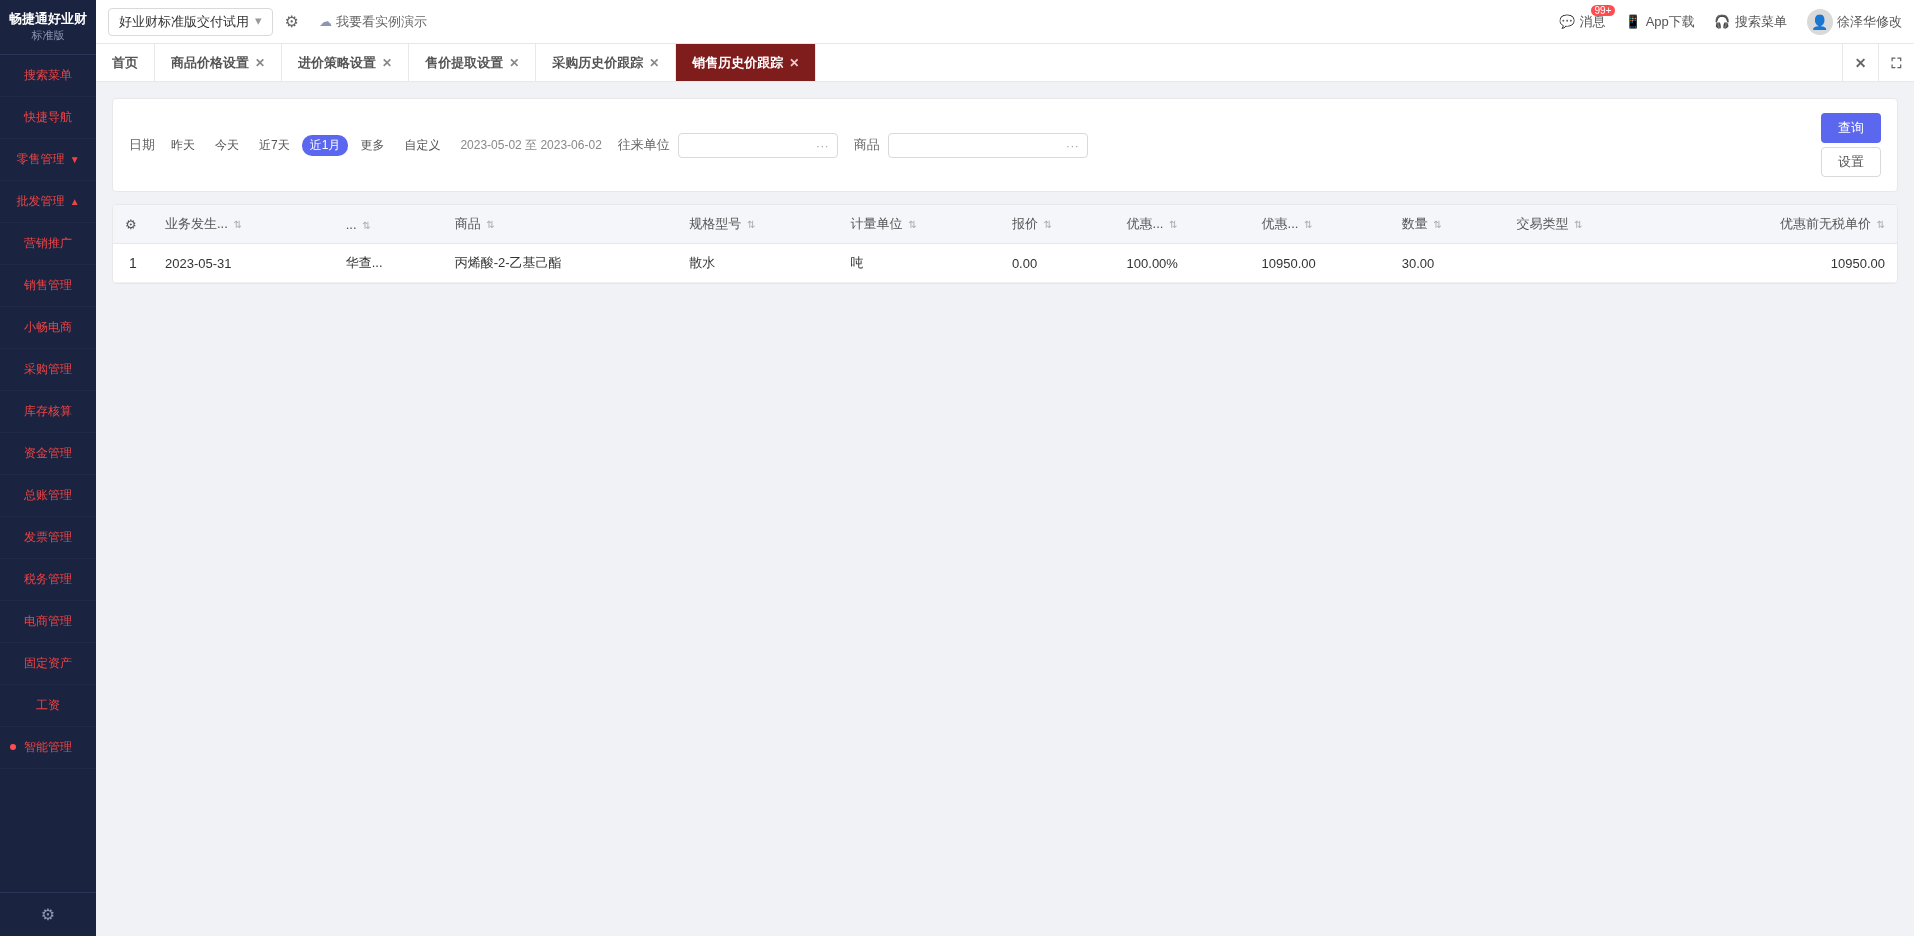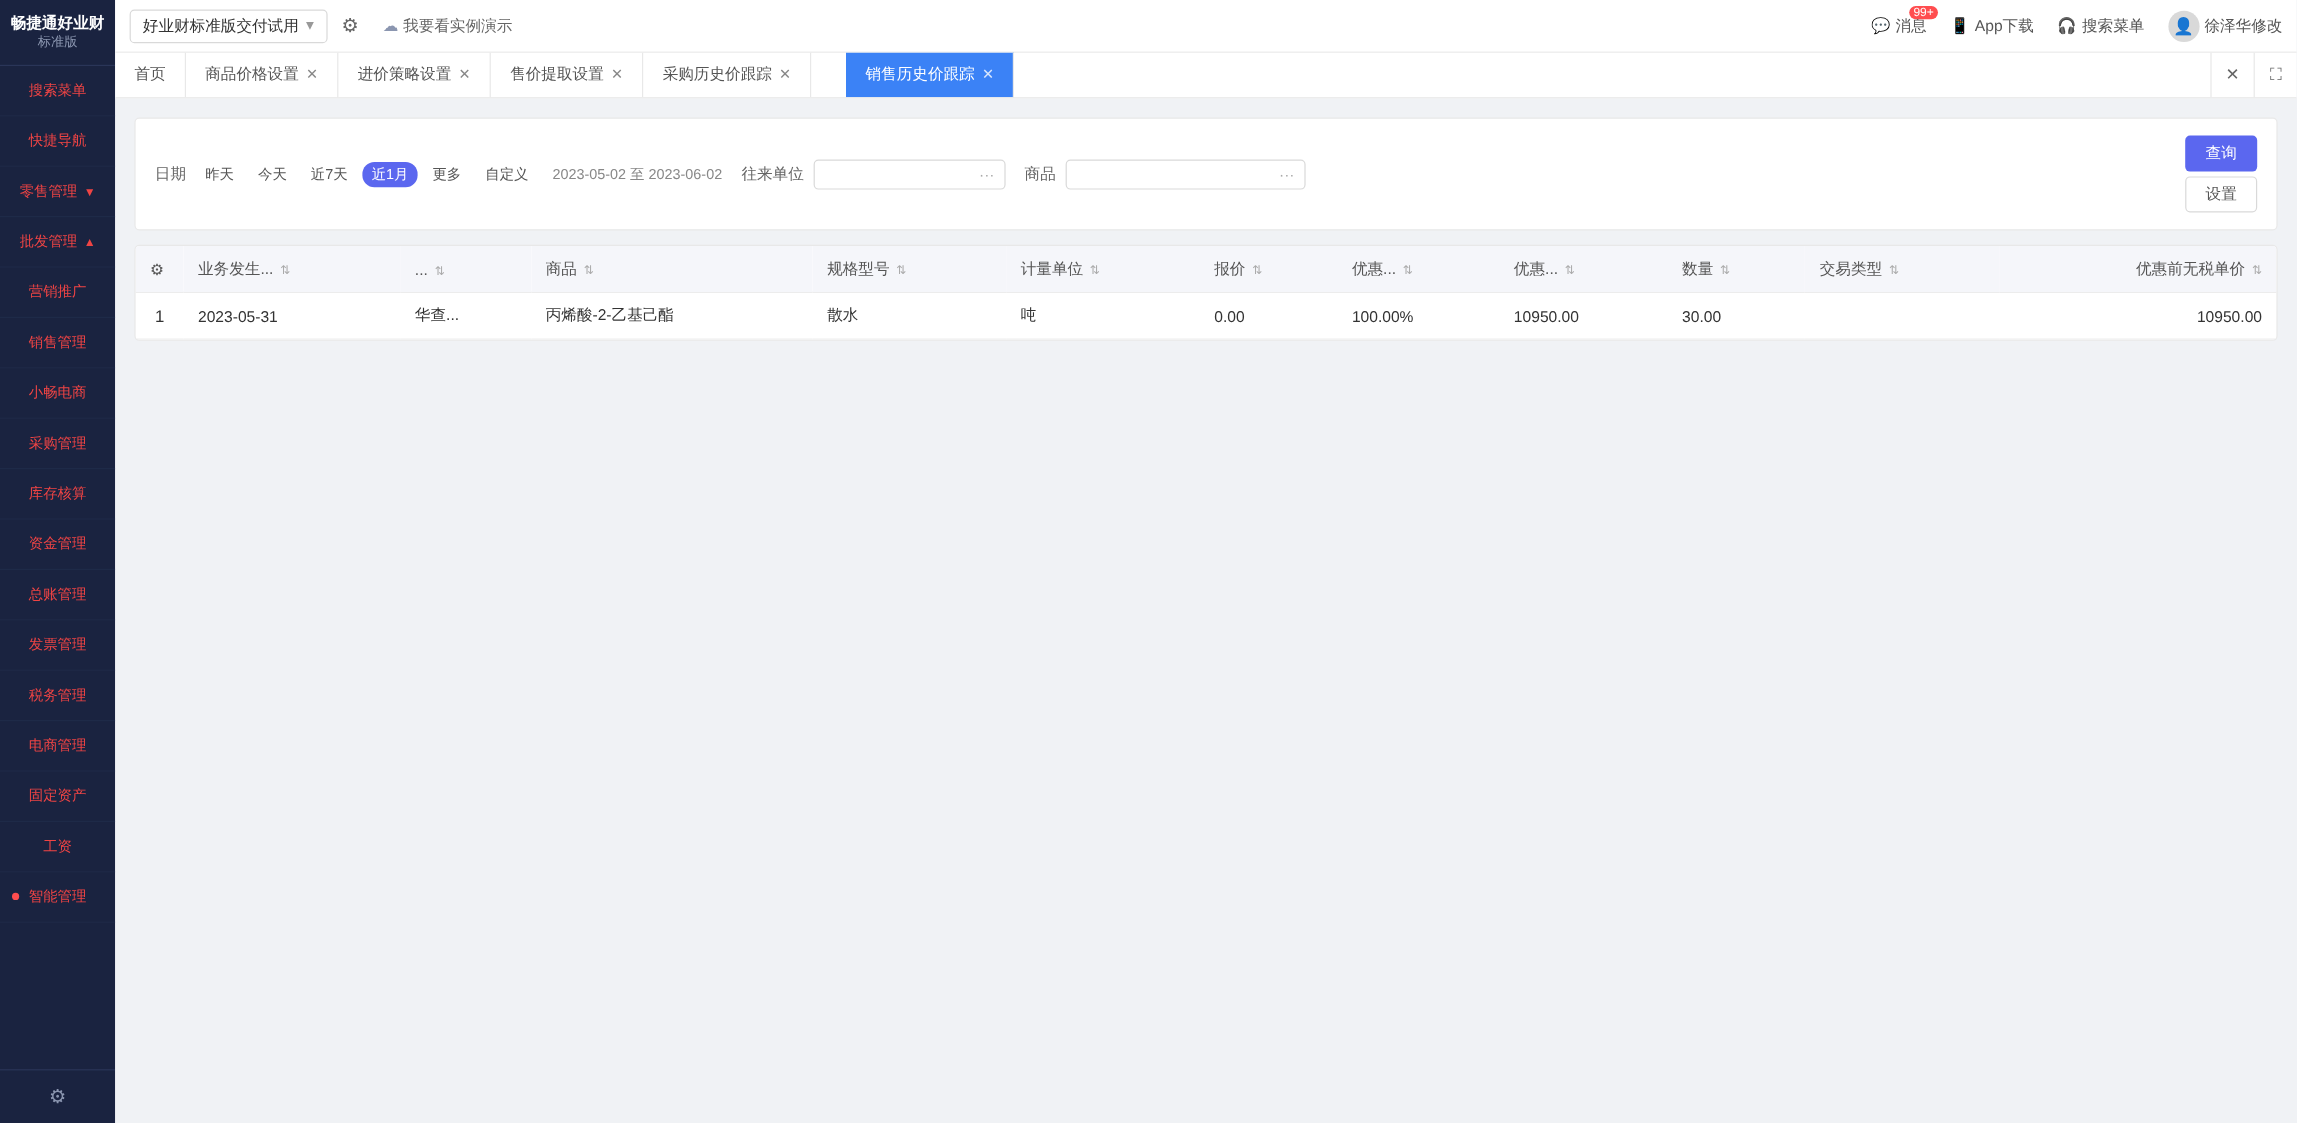--- a/index.html
+++ b/index.html
@@ -149,46 +149,46 @@
       border-radius: 50%;
       display: flex; align-items: center; justify-content: center;
       font-size: 14px;
       color: #999;
     }
 
     
     .tab-bar {
       background: #fff;
       display: flex;
-      align-items: flex-end;
+      align-items: flex-start;
       padding: 0 0;
       height: 38px;
       border-bottom: 1px solid #e8e8e8;
       flex-shrink: 0;
       overflow-x: auto;
       position: relative;
+      font-weight: bold;
     }
     .tab-bar::-webkit-scrollbar { display: none; }
     .tab-item {
       display: flex;
       align-items: center;
       gap: 6px;
       padding: 0 16px;
       height: 38px;
       cursor: pointer;
       font-size: 13px;
       color: #555;
       border-right: 1px solid #e8e8e8;
       white-space: nowrap;
       flex-shrink: 0;
     }
     .tab-item.active {
-      background: #3b82f6;
+      background: #7f1d1d;
       color: #fff;
-      margin-left: 29px;
     }
     .tab-item .tab-close {
       font-size: 12px;
       color: inherit;
       opacity: 0.7;
       cursor: pointer;
     }
     .tab-item.active .tab-close { color: #fff; opacity: 0.8; }
     .tab-bar-controls {
       margin-left: auto;

